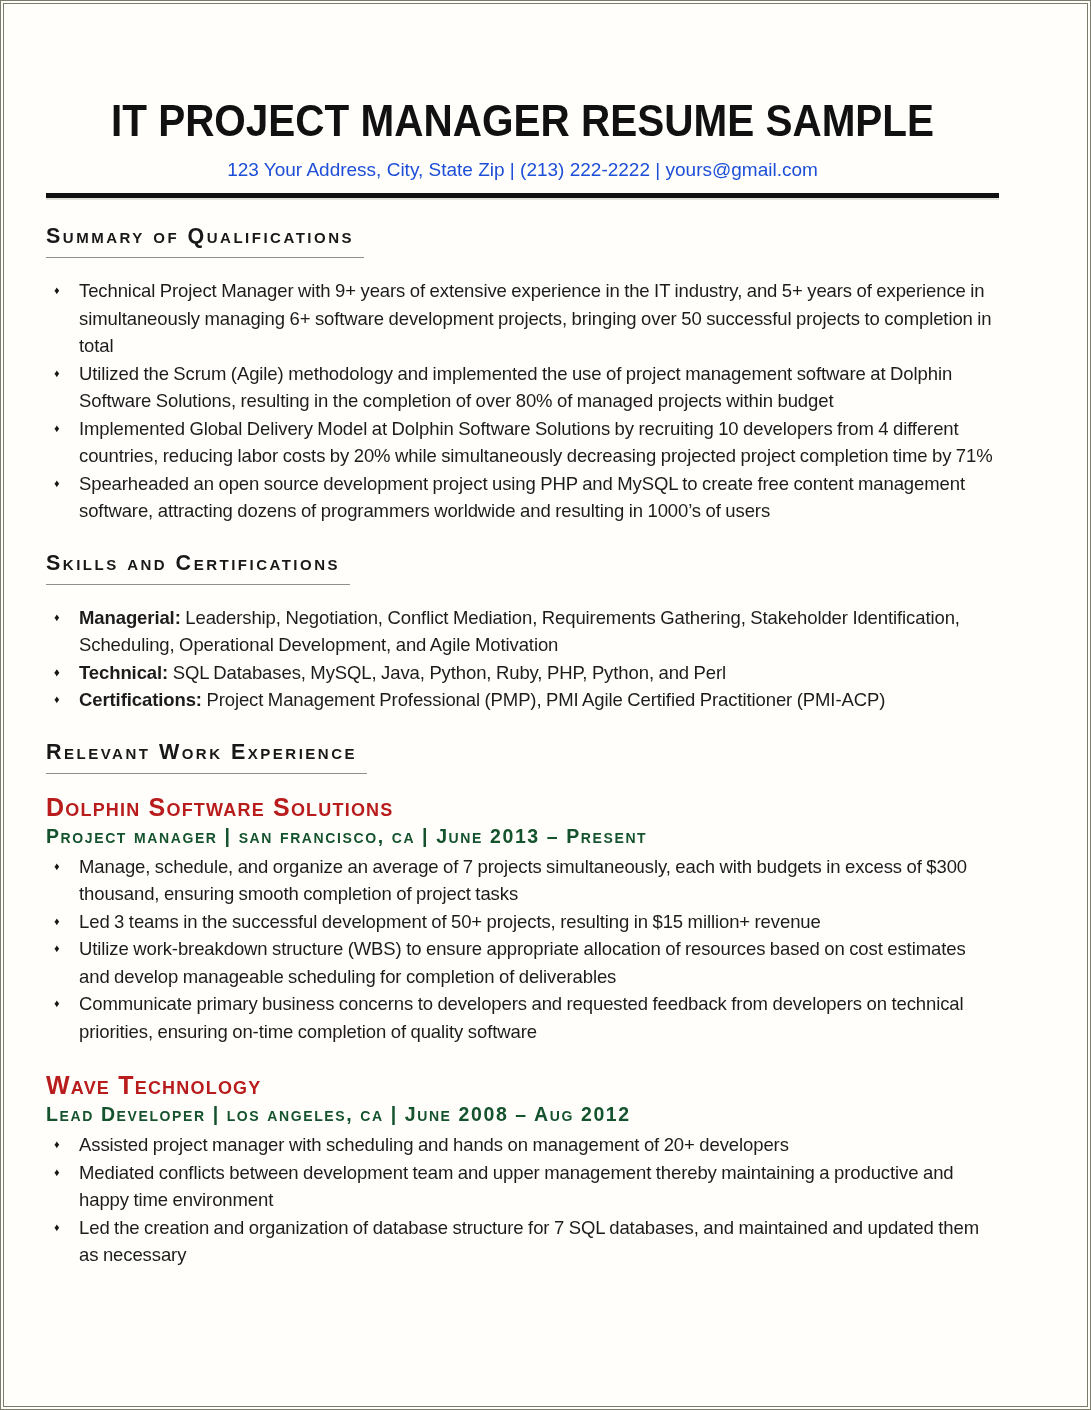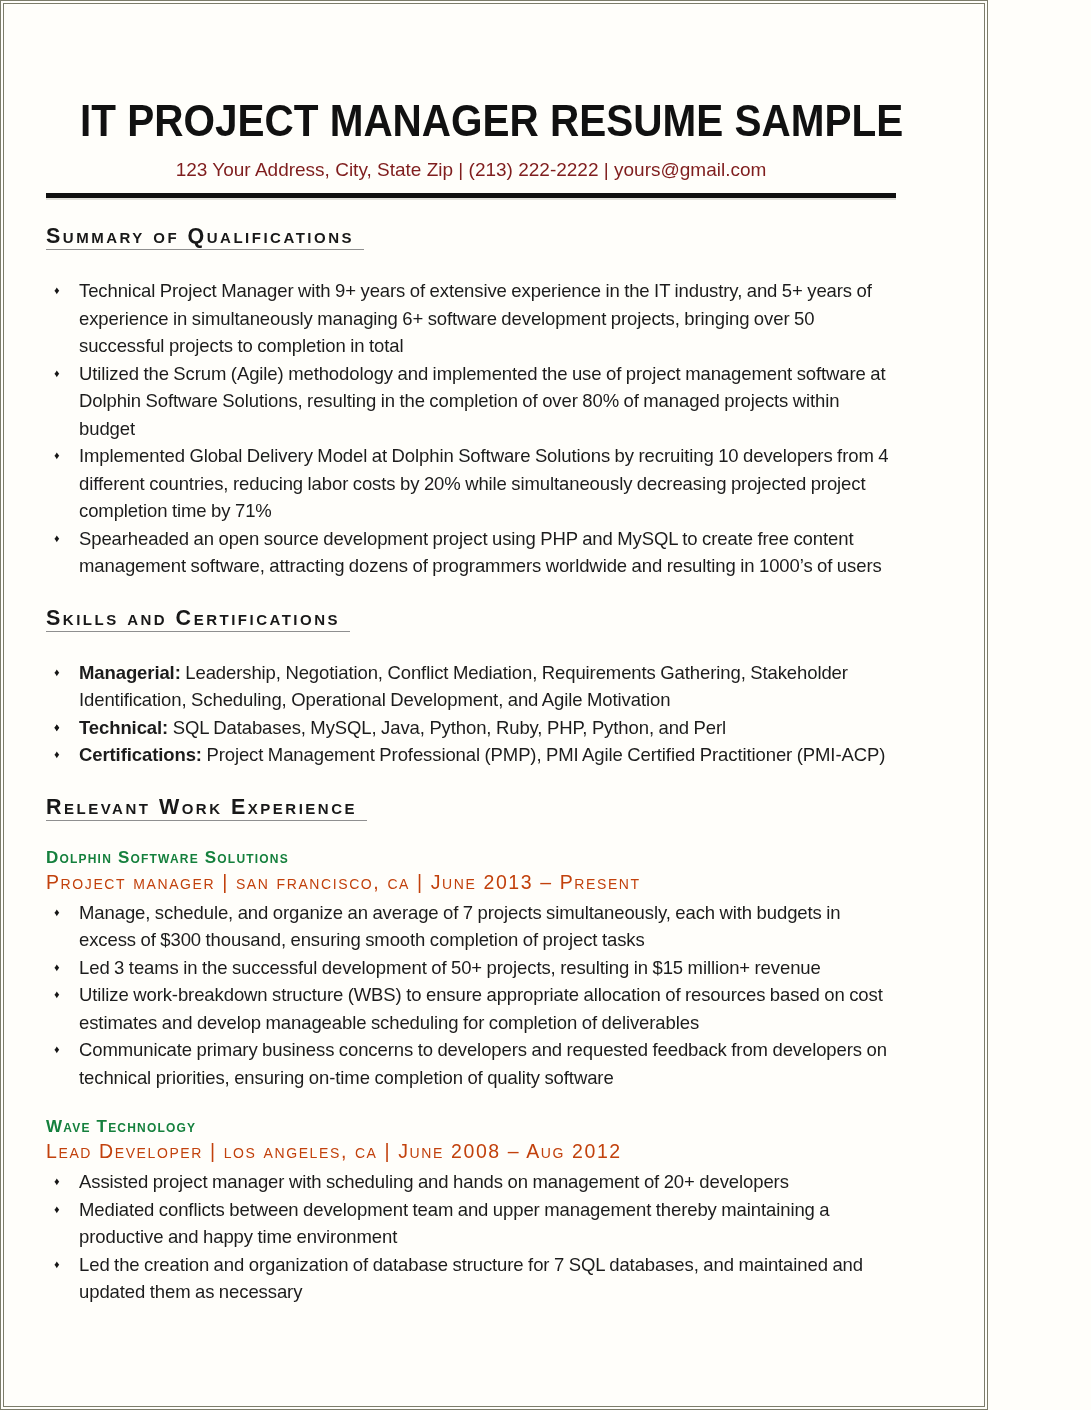--- a/index.html
+++ b/index.html
@@ -4,21 +4,21 @@
   <style>
     * { box-sizing: border-box; }
     html, body { margin: 0; padding: 0; }
     body {
       width: 1091px;
       font-family: "Liberation Sans", sans-serif;
       color: #1b1b1b;
       background: #fffefa;
     }
     .page {
-      width: 988px;
+      width: 1091px;
       height: 1410px;
       background: #fffefa;
       border: 4px double #7c7c6a;
       overflow: hidden;
     }
     .content {
       padding: 92px 88px 0 42px;
     }
     
     .doc-title {
@@ -30,40 +30,40 @@
       letter-spacing: 0px;
       transform: scaleX(0.92);
       transform-origin: 50% 50%;
       color: #111;
       white-space: nowrap;
     }
     .contact-line {
       margin: 0 0 12px 0;
       font-size: 19px;
       text-align: center;
-      color: #7f1d1d;
+      color: #1d4ed8;
     }
     .divider {
       height: 5px;
       background: #101010;
       box-shadow: 0 2px 0 rgba(60,60,50,0.15);
       margin: 0 0 4px 0;
     }
     
     h2.section-heading {
       margin: 26px 0 28px 0;
       font-size: 21.5px;
       font-weight: 600;
       color: #181818;
     }
     h2.section-heading .hd {
       font-variant: small-caps;
       letter-spacing: 2.5px;
       border-bottom: 1.5px solid #8f8f8f;
-      padding: 0 10px 1px 0;
+      padding: 0 10px 9px 0;
     }
     
     ul.blist {
       list-style: none;
       margin: 0;
       padding: 0;
     }
     ul.blist li {
       position: relative;
       padding-left: 33px;
@@ -78,33 +78,33 @@
       left: 8px;
       top: 0;
       font-size: 11px;
       line-height: 27.5px;
       color: #161616;
     }
     .lbl { font-weight: 700; }
     
     .job h3.company {
       margin: 26px 0 0 0;
-      font-size: 17px;
+      font-size: 25px;
       font-weight: 700;
       font-variant: small-caps;
       letter-spacing: 1.2px;
-      color: #15803d;
+      color: #b91c1c;
     }
     .job .jobline {
       margin: 3px 0 5px 0;
       font-size: 19.5px;
-      font-weight: 400;
+      font-weight: 700;
       font-variant: small-caps;
       letter-spacing: 1.6px;
-      color: #c2410c;
+      color: #14532d;
     }
     .sec { margin: 0; }
   </style>
 </head>
 <body>
 
 <div class="page">
   <div class="content">
 
     <h1 class="doc-title">IT PROJECT MANAGER RESUME SAMPLE</h1>

